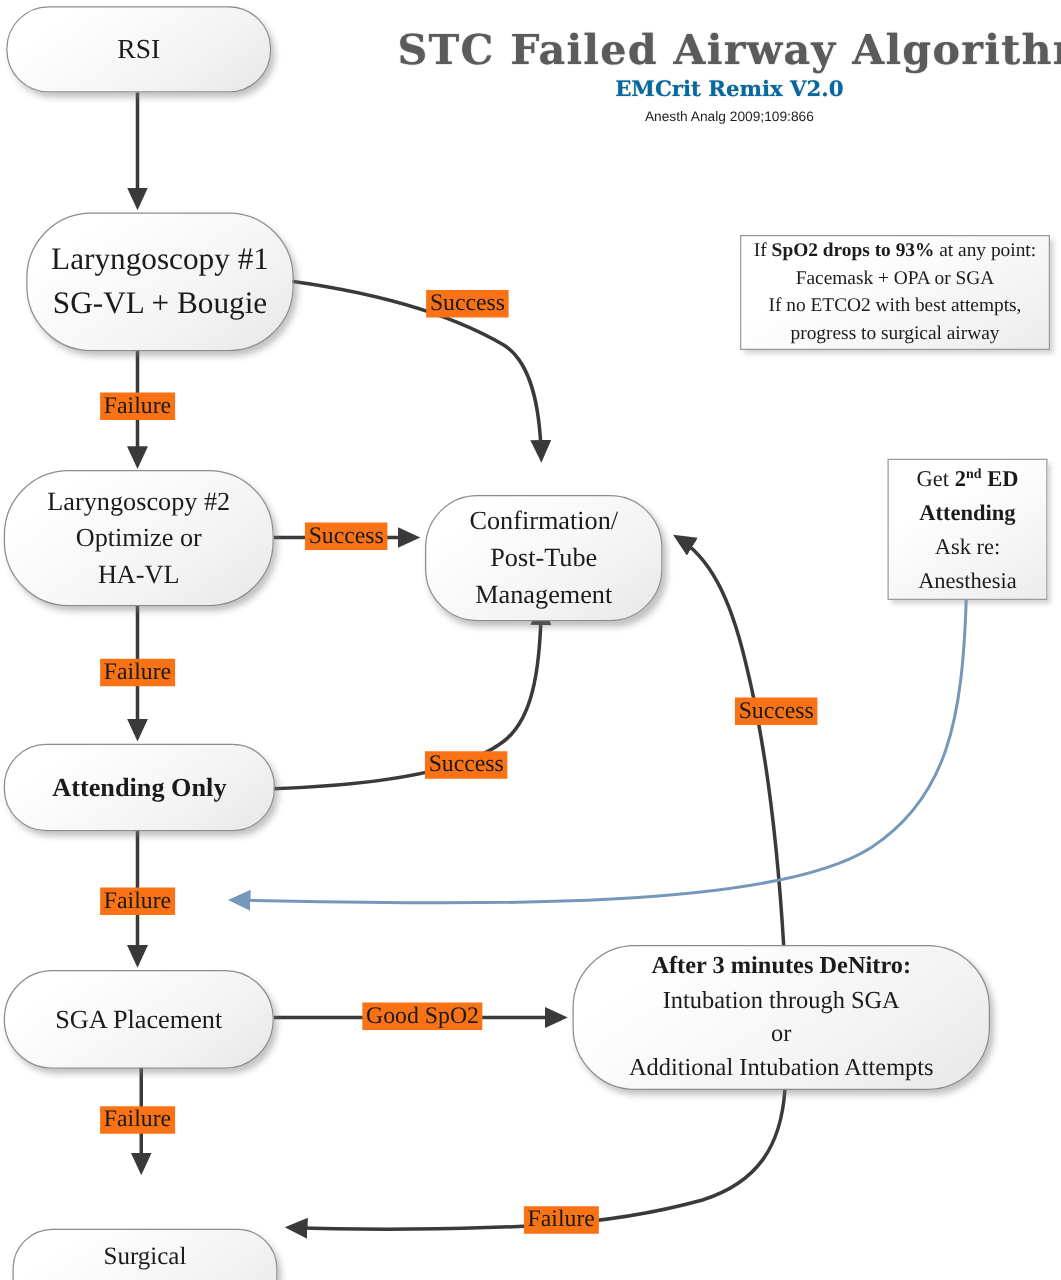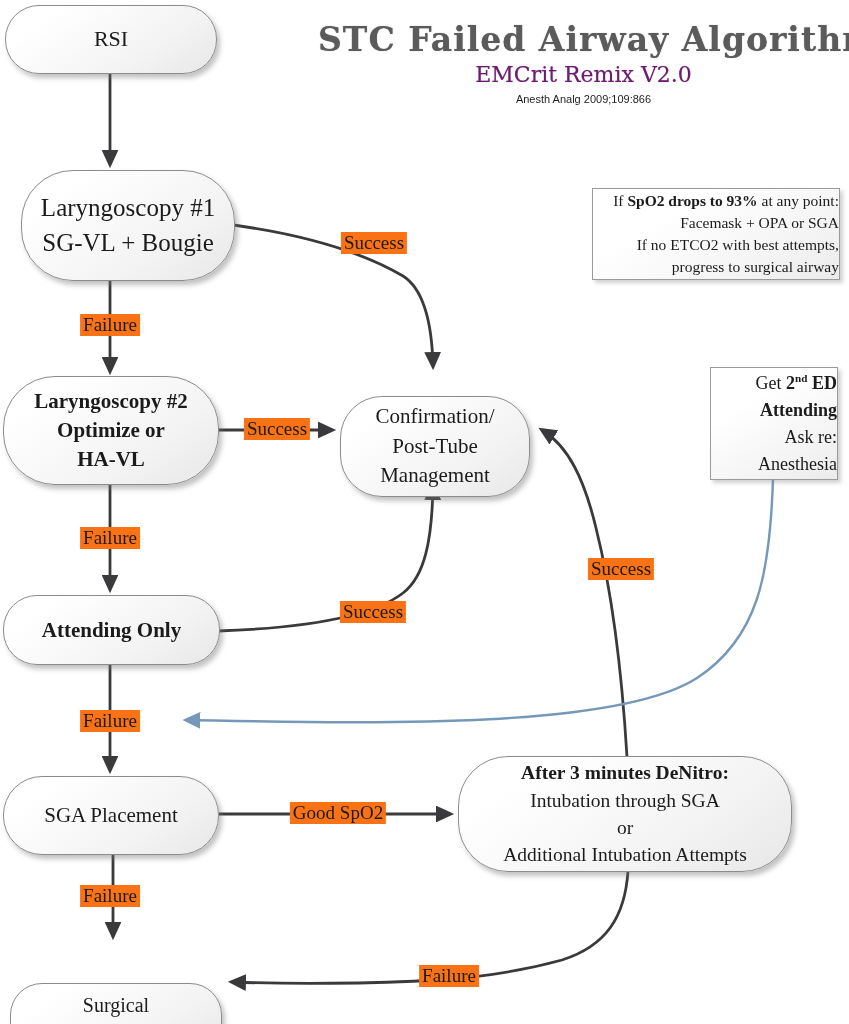--- a/index.html
+++ b/index.html
@@ -22,51 +22,51 @@
     border:1px solid var(--node-border,#8c8c8c);
     box-shadow:3px 4px 5px rgba(120,120,120,0.45);
     text-align:center;
     line-height:1.38;
   }
   .node .nl{white-space:nowrap;}
   .b{font-weight:bold;}
 
   .rsi{left:5px;top:5px;width:210px;height:67px;border-radius:34px;font-size:22px;}
   .l1{left:21px;top:170px;width:212px;height:109px;border-radius:52px;font-size:25px;}
-  .l2{left:3px;top:376px;width:214px;height:107px;border-radius:52px;font-size:21px;font-weight:bold;}
+  .l2{left:3px;top:376px;width:214px;height:107px;border-radius:52px;font-size:21px;}
   .conf{left:340px;top:396px;width:188px;height:99px;border-radius:42px;font-size:21px;line-height:1.42;}
   .l3{left:3px;top:595px;width:215px;height:68px;border-radius:34px;font-size:21px;}
   .sga{left:3px;top:776px;width:214px;height:77px;border-radius:39px;font-size:21px;}
   .denitro{left:458px;top:756px;width:332px;height:114px;border-radius:50px;font-size:19.5px;line-height:1.4;}
   .surgical{left:10px;top:942px;width:210px;height:71px;border-radius:32px;font-size:20px;line-height:1.45;margin-top:41px;}
 
   .note{
     position:absolute;
-    display:flex;flex-direction:column;justify-content:center;align-items:flex-end;
+    display:flex;flex-direction:column;justify-content:center;align-items:center;
     background:linear-gradient(150deg,#ffffff 30%,#f2f2f2 80%,#ebebeb 100%);
     border:1px solid #9a9a9a;
     box-shadow:3px 3px 4px rgba(140,140,140,0.4);
     text-align:center;
   }
   .spo2-note{left:592px;top:188px;width:246px;height:90px;font-size:15.5px;line-height:1.42;}
   .attending-note{left:710px;top:367px;width:126px;height:111px;font-size:18px;line-height:1.5;}
   .pre{white-space:pre-wrap;}
   sup{font-size:0.62em;vertical-align:super;line-height:0;}
 
   .title-block{position:absolute;left:318px;top:20px;width:531px;text-align:center;}
   .title-main{
     font-family:"DejaVu Serif","Liberation Serif",serif;
     font-weight:bold;font-size:33px;letter-spacing:1px;
     color:var(--title-text,#5b5b5b);
     text-shadow:0 0 1px #8a8a8a;
     white-space:nowrap;
   }
   .title-sub{
     font-family:"DejaVu Serif","Liberation Serif",serif;
-    font-weight:normal;font-size:22px;color:#701a75;
+    font-weight:bold;font-size:17px;color:#0369a1;
     text-shadow:0 0 1px #9a9a9a;margin-top:3px;
   }
   .title-ref{
     font-family:"Liberation Sans","DejaVu Sans",sans-serif;
     font-size:11px;color:#1f1f1f;margin-top:6px;
   }
 
   .edge-label{
     position:absolute;transform:translate(-50%,-50%);
     background:#f97316;padding:0 3px;

